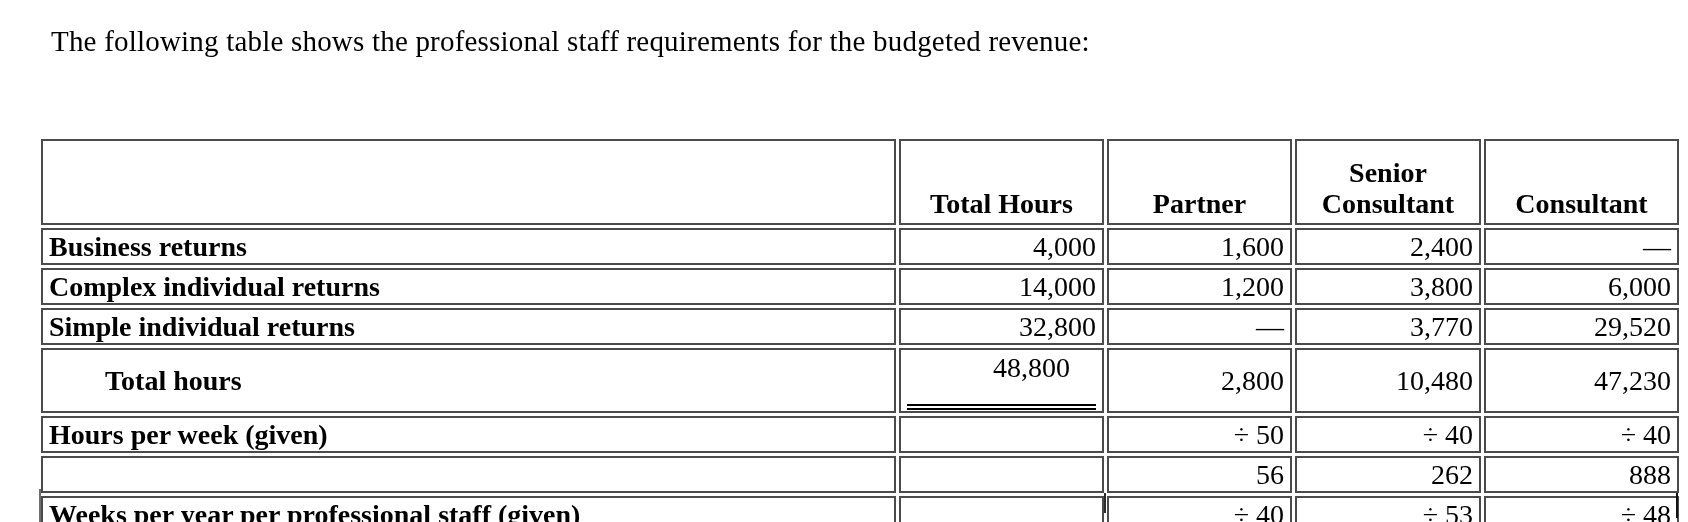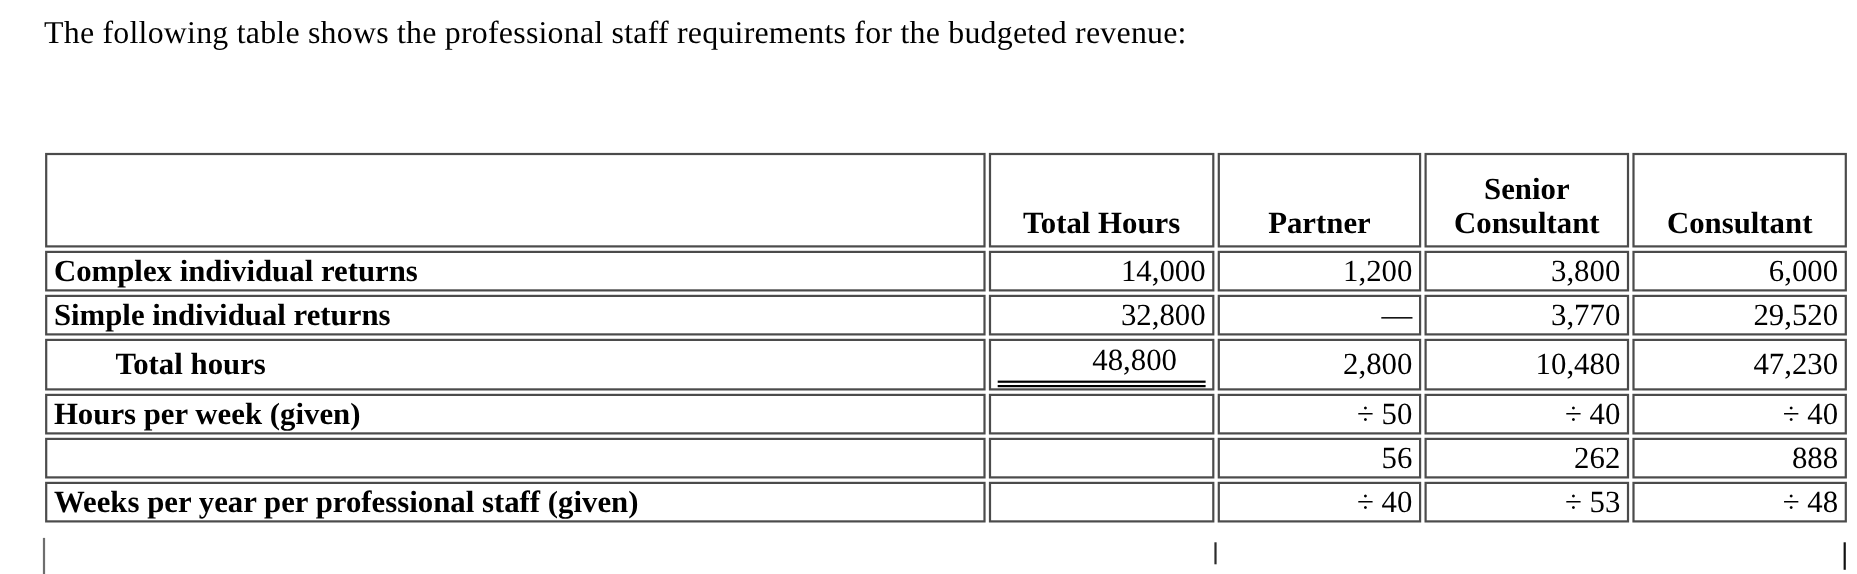--- a/index.html
+++ b/index.html
@@ -2,21 +2,21 @@
 <html><head>
 <meta charset="utf-8">
 <style>
   html, body { margin: 0; padding: 0; background: #ffffff; }
   body {
     width: 1688px; height: 522px; position: relative; overflow: hidden;
     font-family: "Liberation Serif", "DejaVu Serif", serif;
     color: #000;
   }
   .intro {
-    position: absolute; left: 40px; top: 14px; margin: 0;
+    position: absolute; left: 40px; top: 14px; margin: 11px;
     font-size: 29px; letter-spacing: 0.2px;
   }
   table.staff-table {
     position: absolute; left: 38px; top: 136px;
     border-collapse: separate; border-spacing: 3px;
     table-layout: fixed;
   }
   table.staff-table td, table.staff-table th {
     border: 2px solid #4b4b4b;
     box-sizing: border-box;
@@ -29,21 +29,21 @@
     font-weight: bold; text-align: center; vertical-align: bottom;
     height: 86px; padding-bottom: 4px;
   }
   tbody tr { height: 37px; }
   td.lbl { text-align: left; padding-left: 28px; font-weight: bold; }
   td.lbl.indent { padding-left: 62px; }
   td.num { text-align: right; padding-right: 26px; font-weight: normal; }
   td.nopad { padding: 0; }
   .dblrule {
     display: block; text-align: right;
-    padding: 1px 26px 3px 0;
+    padding: 1px 26px 21px 0;
     border-bottom: 6px double #000;
   }
   td.black-bottom { border-bottom: 3px solid #000; }
   td.dark-border { border-color: #333333; }
   .stub { position: absolute; background: #6e6e6e; width: 2px; }
   #stub-left  { left: 39px;  top: 489px; height: 33px; }
   #stub-mid   { left: 1104px; top: 493px; height: 20px; background:#2c2c2c; }
   #stub-right { left: 1676px; top: 493px; height: 25px; background:#111111; }
 </style>
 </head>
@@ -64,20 +64,27 @@
     <thead>
       <tr class="header-row">
         <th></th>
         <th>Total Hours</th>
         <th>Partner</th>
         <th>Senior Consultant</th>
         <th>Consultant</th>
       </tr>
     </thead>
     <tbody>
+      <tr>
+        <td class="lbl">Business returns</td>
+        <td class="num">4,000</td>
+        <td class="num">1,600</td>
+        <td class="num">2,400</td>
+        <td class="num">—</td>
+      </tr>
       <tr>
         <td class="lbl">Complex individual returns</td>
         <td class="num">14,000</td>
         <td class="num">1,200</td>
         <td class="num">3,800</td>
         <td class="num">6,000</td>
       </tr>
       <tr>
         <td class="lbl">Simple individual returns</td>
         <td class="num">32,800</td>

